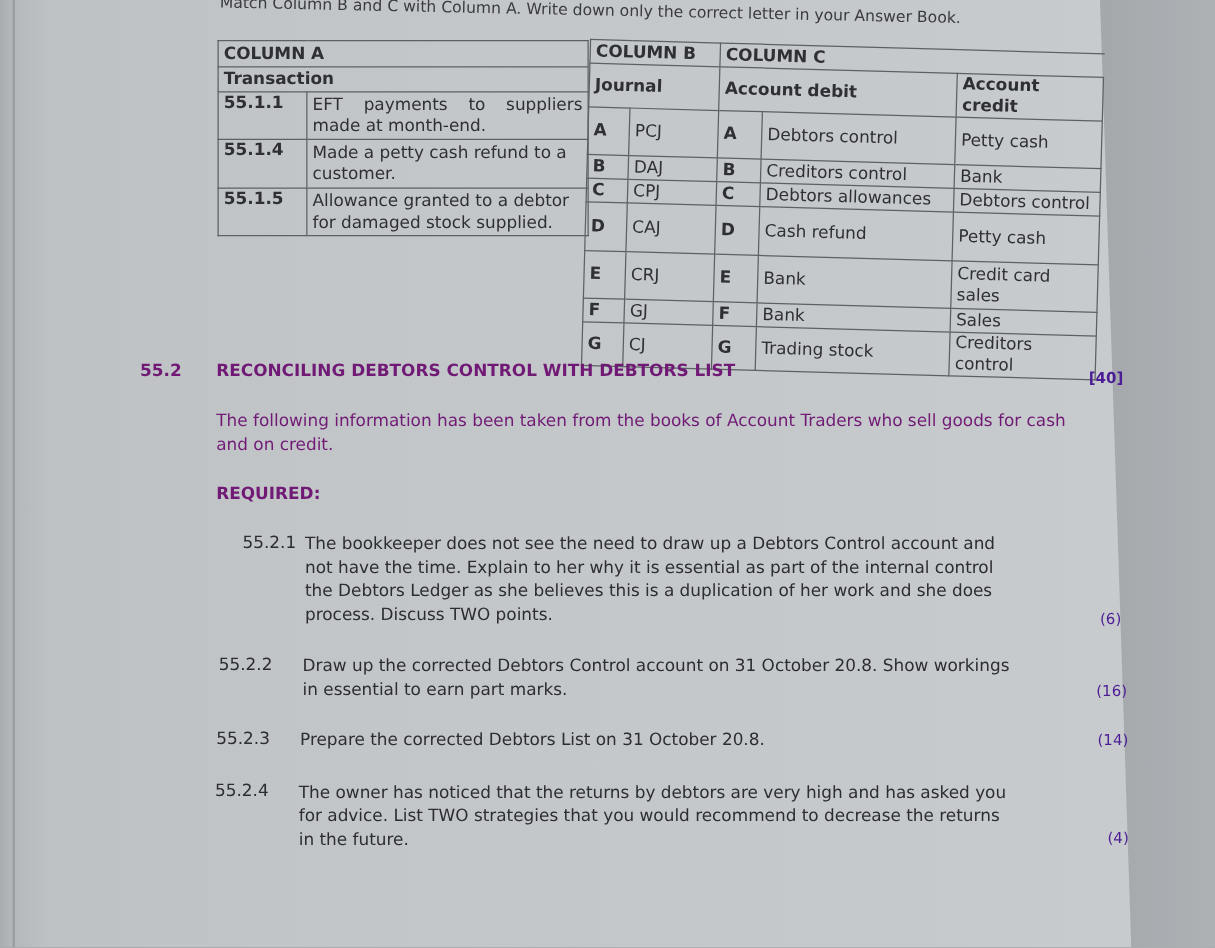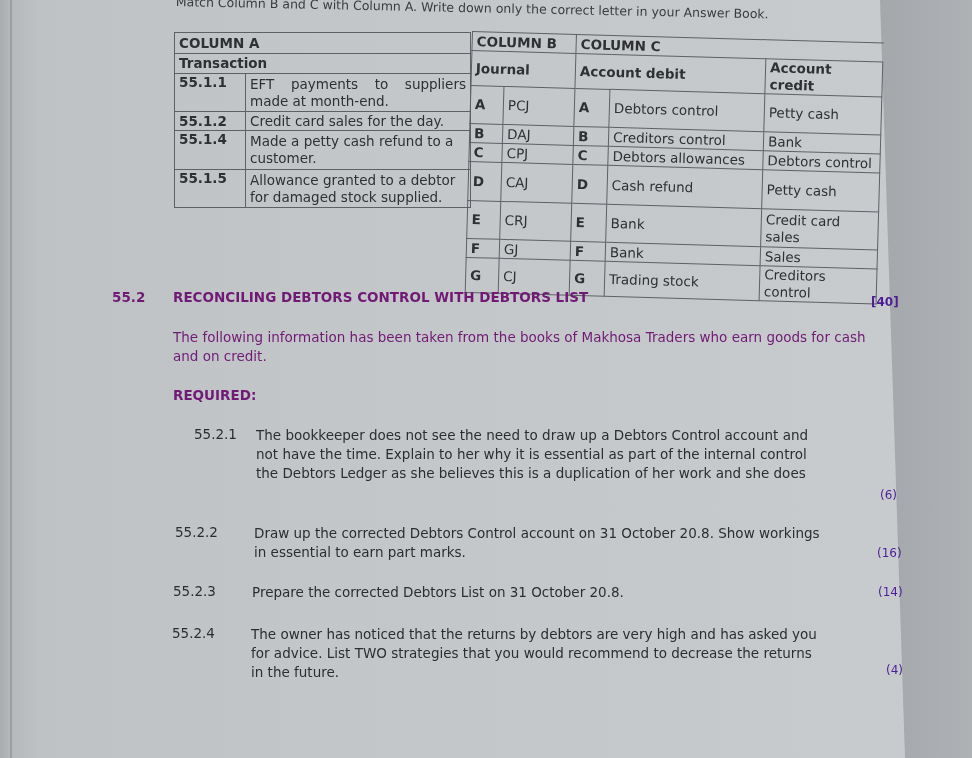--- a/index.html
+++ b/index.html
@@ -46,21 +46,21 @@
     .b { font-weight: bold; }
     #tblA { left: 174px; top: 32px; width: 297px; }
     #tblB { left: 472px; top: 31px; width: 412px; transform: rotate(1.6deg); transform-origin: left top; }
     .just { text-align: justify; text-align-last: justify; }
     .sec {
       position: absolute; font-size: 13.5px; color: #701a75;
       line-height: 19px;
     }
     .marks { position: absolute; font-size: 12px; color: #4c1d95; }
     .num { position: absolute; font-size: 13.5px; }
-    .q-text { position: absolute; font-size: 13.5px; line-height: 19px; margin-left: 12px; }
+    .q-text { position: absolute; font-size: 13.5px; line-height: 19px; }
   </style>
 </head>
 <body>
 
 <div class="right-bg"></div>
 <div class="page"></div>
 <div class="gutter-line"></div>
 
 <div class="instr">Match Column B and C with Column A.  Write down only the correct letter in your Answer Book.</div>
 
@@ -70,24 +70,20 @@
     <td colspan="2" class="b">COLUMN A</td>
   </tr>
   <tr style="height:20px">
     <td colspan="2" class="b">Transaction</td>
   </tr>
   <tr style="height:38px">
     <td class="b" style="width:62px;vertical-align:top">55.1.1</td>
     <td>
           <div class="just" style="text-align-last:auto">EFT payments to suppliers made at month-end.</div>
         </td>
-  </tr>
-  <tr style="height:19px">
-    <td class="b">55.1.2</td>
-    <td>Credit card sales for the day.</td>
   </tr>
   <tr style="height:39px">
     <td class="b" style="vertical-align:top">55.1.4</td>
     <td>Made a petty cash refund to a customer.</td>
   </tr>
   <tr style="height:38px">
     <td class="b" style="vertical-align:top">55.1.5</td>
     <td>Allowance granted to a debtor for damaged stock supplied.</td>
   </tr>
 </tbody>
@@ -153,30 +149,31 @@
     <td>Trading stock</td>
     <td>Creditors control</td>
   </tr>
 </tbody>
   </table>
 
 <div class="sec b" style="left:112px;top:288px">55.2</div>
 <div class="sec b" style="left:173px;top:288px">RECONCILING DEBTORS CONTROL WITH DEBTORS LIST</div>
 <div class="marks b" style="left:871px;top:295px">[40]</div>
 
-<div class="sec" style="left:173px;top:328px;width:700px;white-space:nowrap">The following information has been taken from the books of Makhosa Traders who earn goods for cash</div>
+<div class="sec" style="left:173px;top:328px;width:700px;white-space:nowrap">The following information has been taken from the books of Account Traders who sell goods for cash</div>
 <div class="sec" style="left:173px;top:347px">and on credit.</div>
 
 <div class="sec b" style="left:173px;top:386px">REQUIRED:</div>
 
 <div class="num" style="left:194px;top:426px">55.2.1</div>
 <div class="q-text" style="left:244px;top:426px;white-space:nowrap">
   <div>The bookkeeper does not see the need to draw up a Debtors Control account and</div>
   <div>not have the time.  Explain to her why it is essential as part of the internal control</div>
   <div>the Debtors Ledger as she believes this is a duplication of her work and she does</div>
+  <div>process.  Discuss TWO points.</div>
 </div>
 <div class="marks" style="left:880px;top:488px">(6)</div>
 
 <div class="num" style="left:175px;top:524px">55.2.2</div>
 <div class="q-text" style="left:242px;top:524px;white-space:nowrap">
   <div>Draw up the corrected Debtors Control account on 31 October 20.8.  Show workings</div>
   <div>in essential to earn part marks.</div>
 </div>
 <div class="marks" style="left:877px;top:546px">(16)</div>
 

